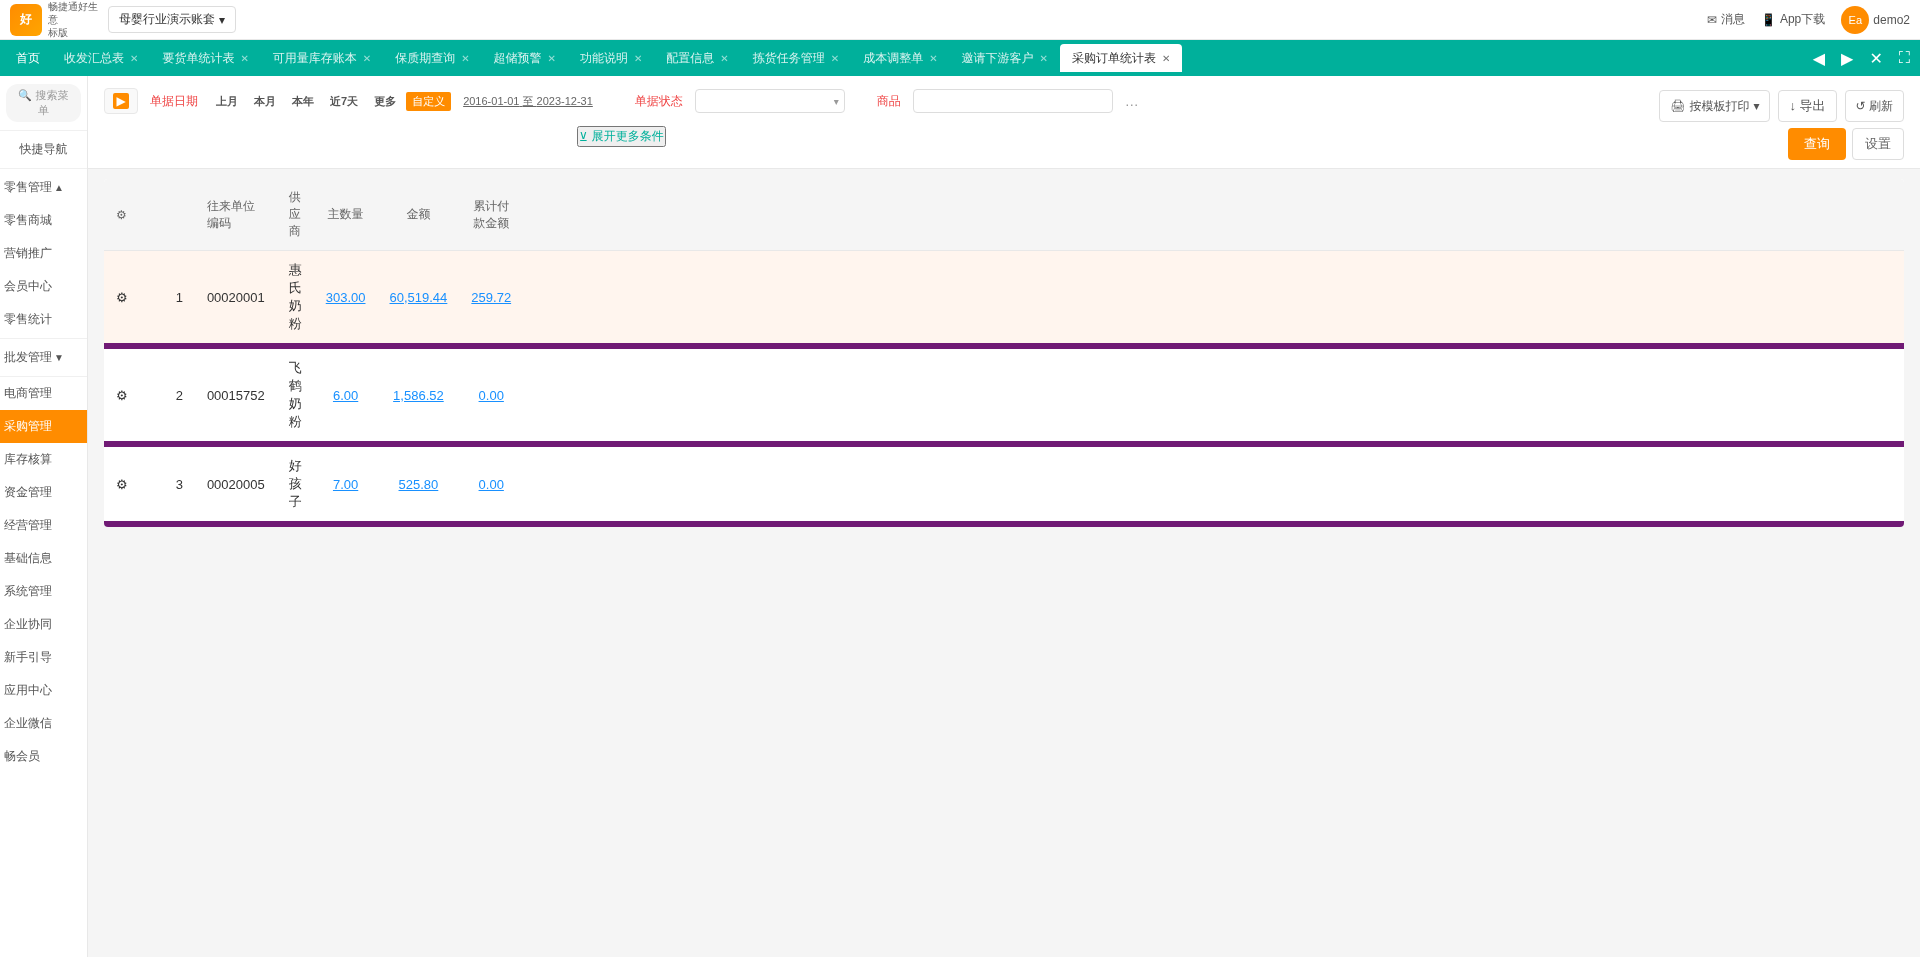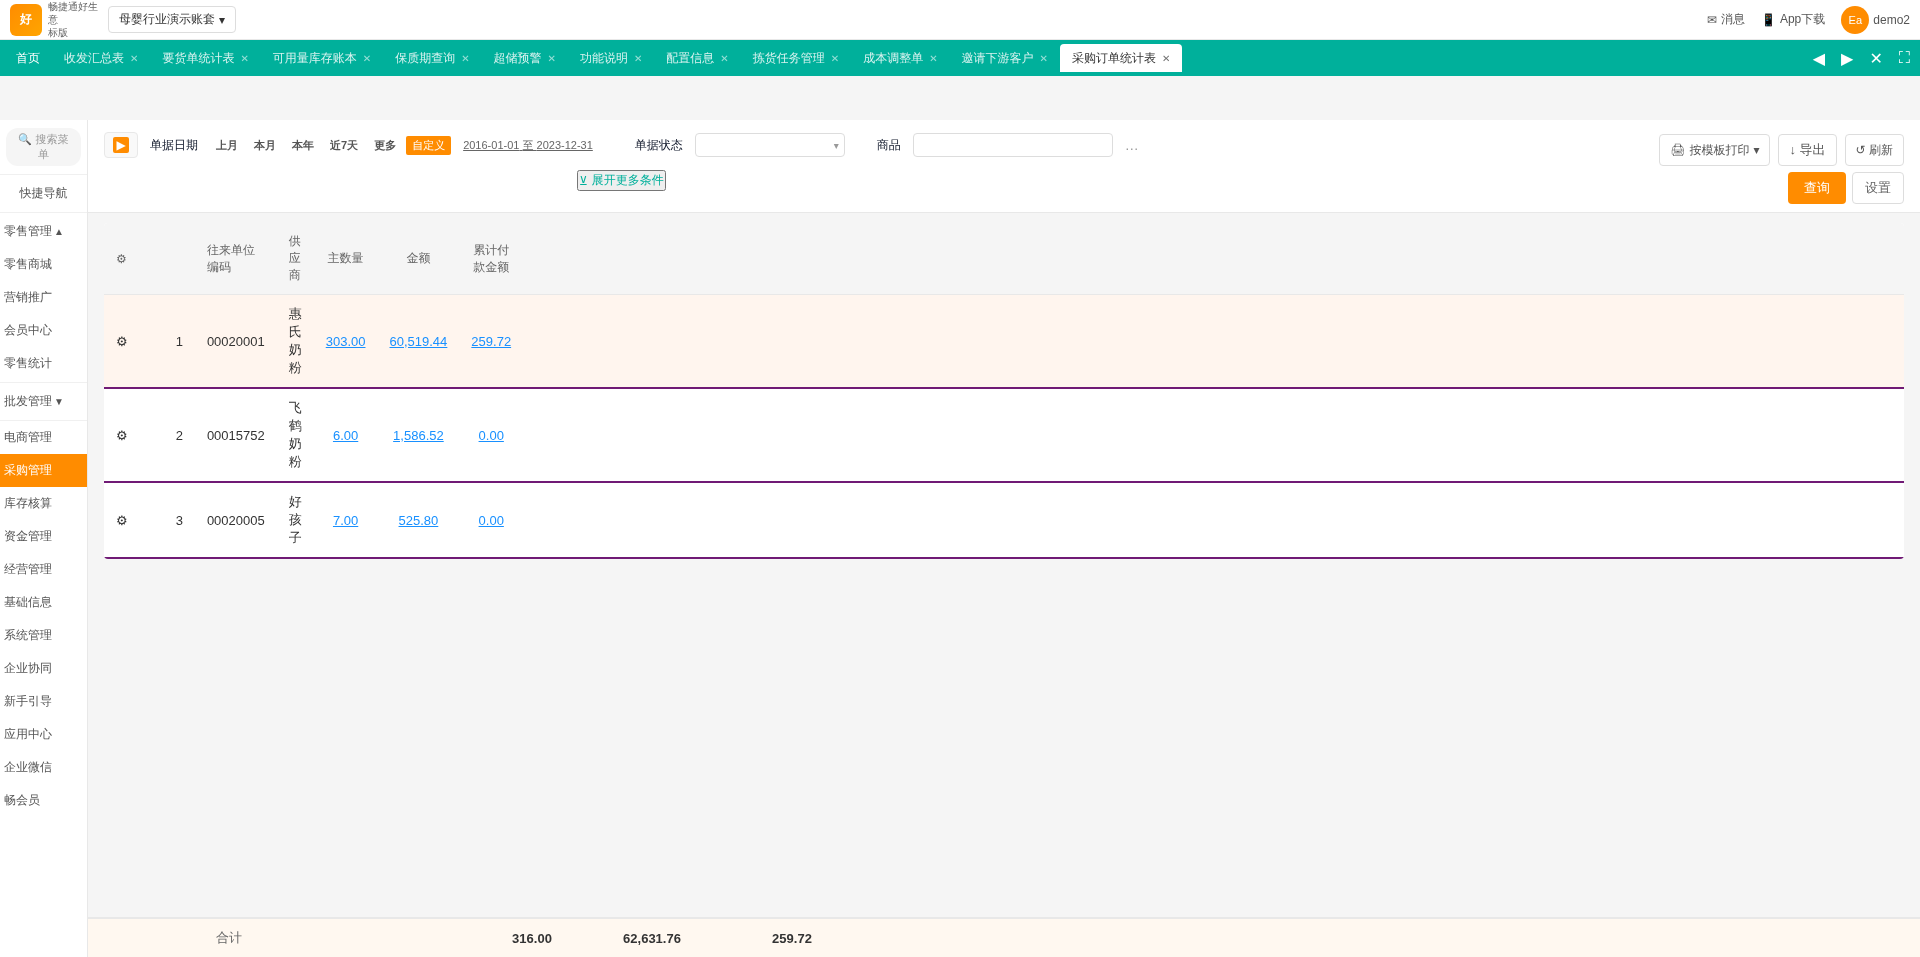--- a/index.html
+++ b/index.html
@@ -18,60 +18,60 @@
     
     .tab-bar { height: 36px; background: #00b09b; display: flex; align-items: center; padding: 0 4px; flex-shrink: 0; overflow: hidden; }
     .tab-item { height: 28px; padding: 0 12px; display: flex; align-items: center; gap: 6px; border-radius: 4px 4px 0 0; font-size: 12px; color: rgba(255,255,255,0.85); cursor: pointer; white-space: nowrap; flex-shrink: 0; }
     .tab-item.active { background: #fff; color: #333; }
     .tab-close { font-size: 10px; color: inherit; cursor: pointer; opacity: 0.7; }
     .tab-home { font-size: 12px; color: white; padding: 0 12px; }
     .tab-bar-right { margin-left: auto; display: flex; align-items: center; gap: 4px; }
     .tab-bar-btn { color: white; font-size: 16px; cursor: pointer; padding: 2px 6px; }
 
     
-    .main-layout { display: flex; flex: 1; overflow: hidden; margin-top: 44px; }
+    .main-layout { display: flex; flex: 1; overflow: hidden; }
 
     
     .sidebar { width: 88px; background: #fff; border-right: 1px solid #e8e8e8; display: flex; flex-direction: column; flex-shrink: 0; overflow-y: auto; }
     .sidebar-search { padding: 8px 6px; border-bottom: 1px solid #f0f0f0; }
     .sidebar-search-box { background: #f5f5f5; border-radius: 12px; padding: 4px 8px; font-size: 11px; color: #999; text-align: center; cursor: pointer; }
     .sidebar-nav { padding: 4px 0; border-bottom: 1px solid #f0f0f0; }
     .sidebar-nav-item { padding: 6px 8px; font-size: 12px; color: #555; text-align: center; cursor: pointer; }
     .sidebar-section { padding: 2px 0; border-bottom: 1px solid #f0f0f0; }
     .sidebar-item { padding: 8px 4px; font-size: 12px; color: #555; text-align: center; cursor: pointer; display: flex; flex-direction: row; align-items: center; gap: 2px; }
     .sidebar-item.active { background: #ff8c00; color: white; }
     .sidebar-item .arrow { font-size: 10px; }
 
     
     .content-area { flex: 1; display: flex; flex-direction: column; overflow: hidden; background: #f5f5f5; }
 
     
     .page-header { background: #fff; padding: 12px 16px 8px; border-bottom: 1px solid #e8e8e8; flex-shrink: 0; }
     .page-title { font-size: 16px; font-weight: bold; color: #333; margin-bottom: 10px; }
     .filter-row { display: flex; align-items: center; gap: 12px; flex-wrap: wrap; }
-    .filter-label { color: #0f172a; font-size: 12px; white-space: nowrap; }
+    .filter-label { color: #ef4444; font-size: 12px; white-space: nowrap; }
     .date-shortcuts { display: flex; gap: 4px; }
     .date-btn { padding: 2px 6px; font-size: 11px; color: #555; cursor: pointer; border-radius: 2px; font-weight: bold; }
     .date-custom { padding: 2px 6px; font-size: 11px; background: #ff8c00; color: white; border-radius: 2px; cursor: pointer; }
     .date-range { font-size: 11px; color: #666; text-decoration: underline; }
     .filter-select { border: 1px solid #ddd; border-radius: 4px; padding: 4px 24px 4px 8px; font-size: 12px; color: #333; background: #fff; appearance: none; cursor: pointer; min-width: 150px; }
     .filter-goods-input { border: 1px solid #ddd; border-radius: 4px; padding: 4px 8px; font-size: 12px; color: #333; min-width: 200px; }
     .btn-query { background: #ff8c00; color: white; border: none; border-radius: 4px; padding: 6px 16px; font-size: 13px; cursor: pointer; }
     .btn-settings { background: #fff; color: #666; border: 1px solid #ddd; border-radius: 4px; padding: 6px 12px; font-size: 13px; cursor: pointer; }
     .btn-print { background: #fff; color: #555; border: 1px solid #ddd; border-radius: 4px; padding: 6px 10px; font-size: 12px; cursor: pointer; display: flex; align-items: center; gap: 4px; }
     .btn-export { background: #fff; color: #555; border: 1px solid #ddd; border-radius: 4px; padding: 6px 10px; font-size: 13px; cursor: pointer; }
     .btn-refresh { background: #fff; color: #555; border: 1px solid #ddd; border-radius: 4px; padding: 6px 10px; font-size: 12px; cursor: pointer; }
     .expand-row { display: flex; justify-content: center; padding: 6px 0; }
     .expand-btn { color: #00b09b; font-size: 12px; cursor: pointer; display: flex; align-items: center; gap: 4px; }
 
     
     .table-area { flex: 1; overflow-y: auto; padding: 10px 16px; }
     .data-table { width: 100%; border-collapse: collapse; background: #fff; border-radius: 4px; overflow: hidden; }
     .data-table th { background: #f5f5f5; padding: 10px 12px; text-align: left; font-size: 12px; color: #666; font-weight: normal; border-bottom: 1px solid #e8e8e8; }
-    .data-table td { padding: 10px 12px; font-size: 13px; color: #333; border-bottom: 2px solid #701a75; }
+    .data-table td { padding: 10px 12px; font-size: 13px; color: #333; border-bottom: 6px solid #701a75; }
     .data-table td.center { text-align: center; }
     .data-table td.link { color: #1890ff; text-decoration: underline; cursor: pointer; text-align: center; }
     .data-table tr.row-highlight { background: #fff5ee; }
     .row-num { color: #999; font-size: 12px; text-align: center; }
     .gear-col { width: 32px; text-align: center; color: #999; cursor: pointer; }
     .toggle-btn { background: #ff8c00; color: white; border: none; border-radius: 2px; width: 16px; height: 16px; font-size: 12px; cursor: pointer; display: flex; align-items: center; justify-content: center; }
 
     
     .table-footer { background: #fff8f0; border-top: 2px solid #e8e8e8; padding: 10px 12px; display: flex; align-items: center; gap: 0; }
     .footer-label { color: #666; font-size: 13px; padding: 0 12px; }
@@ -349,26 +349,14 @@
       <td>好孩子</td>
       <td class="link">7.00</td>
       <td class="link">525.80</td>
       <td class="link">0.00</td>
       <td></td>
     </tr>
           </tbody>
       </table>
     </div>
 
-    <div class="table-footer">
-      <div style="width:32px;"></div>
-      <div style="width:20px;"></div>
-      <div style="width:40px;"></div>
-      <div style="width:160px; padding-left:12px;">
-        <span class="footer-label">合计</span>
-      </div>
-      <div style="width:120px; padding:0 12px;"></div>
-      <div style="width:120px; text-align:center;" class="footer-val">316.00</div>
-      <div style="width:120px; text-align:center;" class="footer-val">62,631.76</div>
-      <div style="width:160px; text-align:center;" class="footer-val">259.72</div>
-    </div>
   </div>
 </div>
 
 </body></html>

